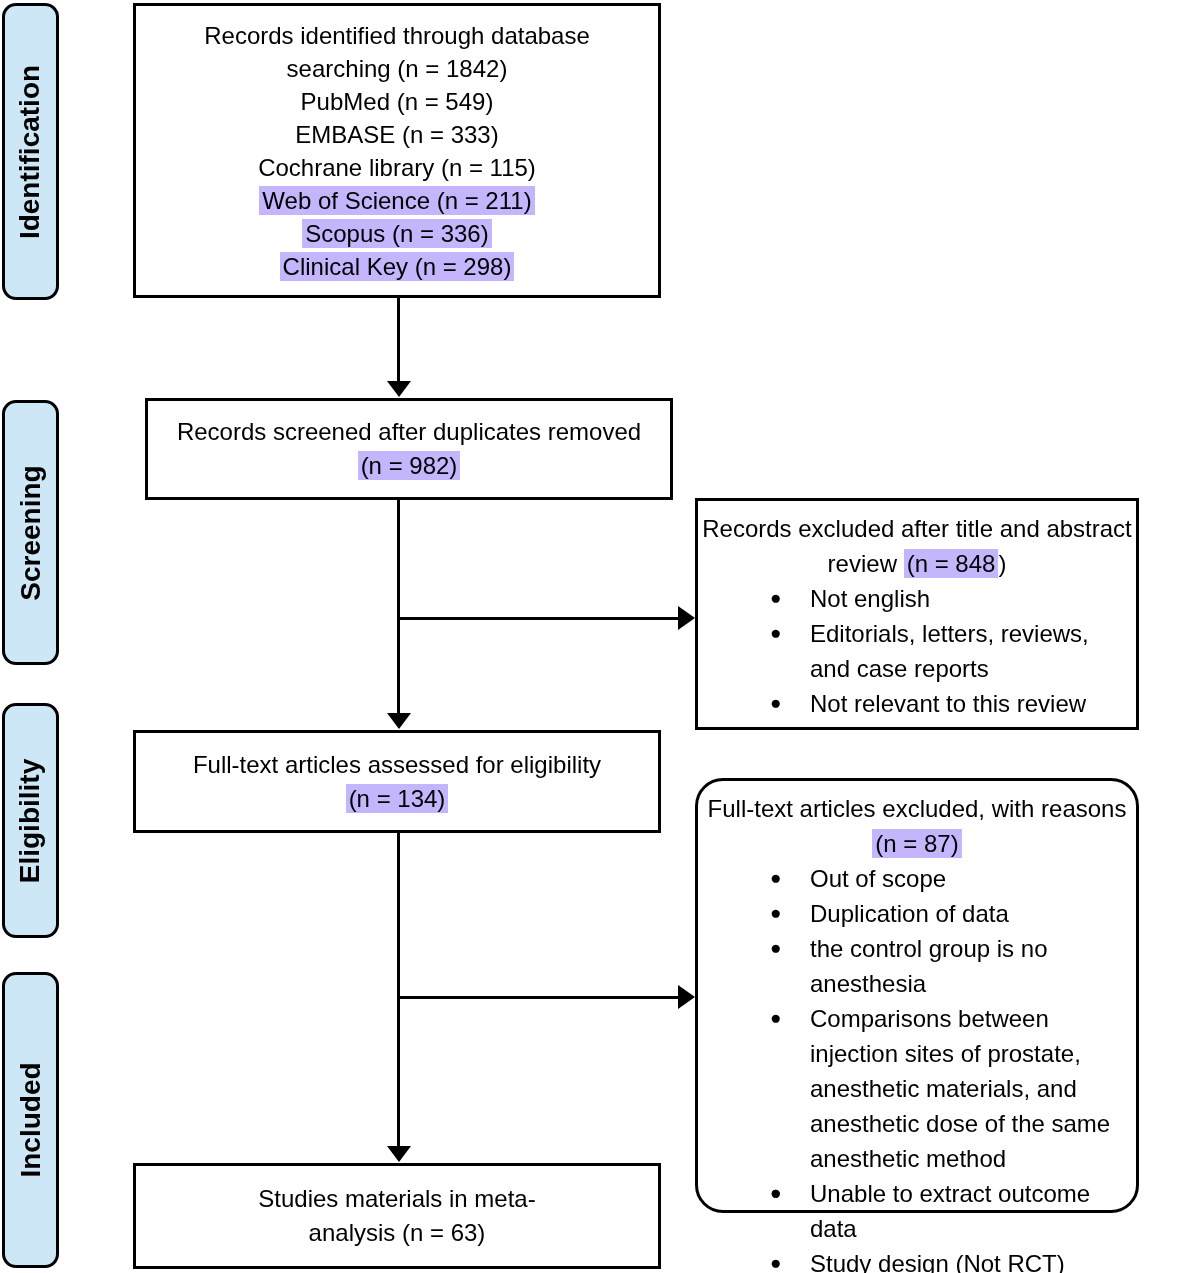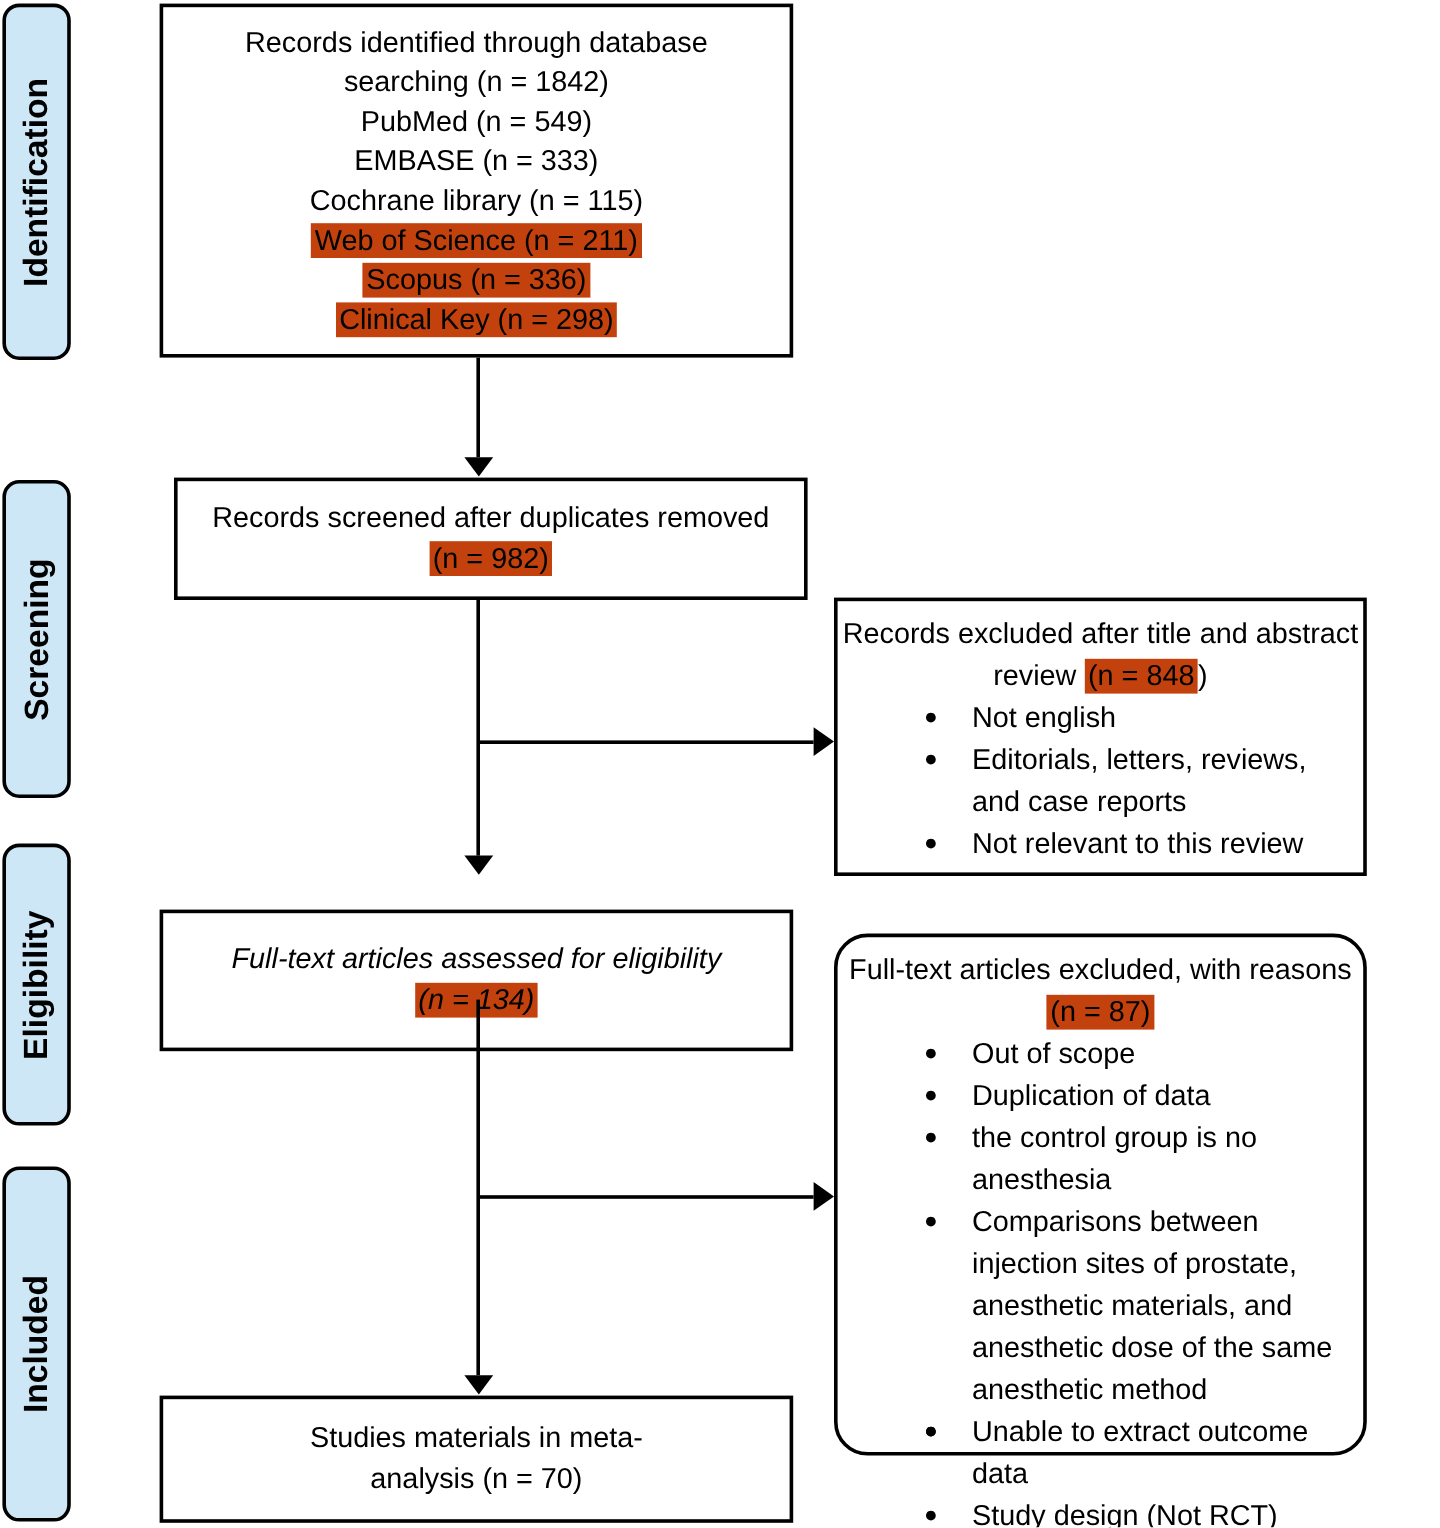--- a/index.html
+++ b/index.html
@@ -53,21 +53,21 @@
     flex-direction: column;
     justify-content: center;
     text-align: center;
     font-size: 24px;
     line-height: 34px;
     color: #000000;
     padding: 4px 8px;
   }
   .box-identified { top: 3px;    height: 295px; line-height: 33px; }
   .box-screened   { top: 398px;  height: 102px; margin-left: 12px; }
-  .box-fulltext   { top: 758px;  height: 118px; font-style: italic; }
+  .box-fulltext   { top: 730px;  height: 103px; }
   .box-included   { top: 1163px; height: 106px; }
 
   
   .side-box {
     position: absolute;
     left: 695px;
     width: 444px;
     background: #ffffff;
     border: 3px solid #000000;
     box-sizing: border-box;
@@ -87,21 +87,21 @@
     padding-right: 10px;
   }
   .reason-list .bullet {
     position: absolute;
     left: 72px;
     top: -1px;
     font-size: 19px;
   }
 
   .hl {
-    background: #c2410c;
+    background: #c4b5fd;
     padding: 1px 3px;
   }
 
   
   .vline {
     position: absolute;
     left: 397px;
     width: 3px;
     background: #000000;
   }
@@ -173,21 +173,21 @@
     <div><span class="hl">(n = 982)</span></div>
   </div>
 
   <div class="flow-box box-fulltext">
     <div>Full-text articles assessed for eligibility</div>
     <div><span class="hl">(n = 134)</span></div>
   </div>
 
   <div class="flow-box box-included">
     <div>Studies materials in meta-</div>
-    <div>analysis (n = 70)</div>
+    <div>analysis (n = 63)</div>
   </div>
 
   <div class="side-box box-excluded-screening">
     <div class="title">Records excluded after title and abstract</div>
     <div class="title"><span>review </span><span class="hl">(n = 848</span><span>)</span></div>
     <ul class="reason-list">
       <li><span class="bullet">●</span><span>Not english</span></li>
       <li><span class="bullet">●</span><span>Editorials, letters, reviews, and case reports</span></li>
       <li><span class="bullet">●</span><span>Not relevant to this review</span></li>
     </ul>

